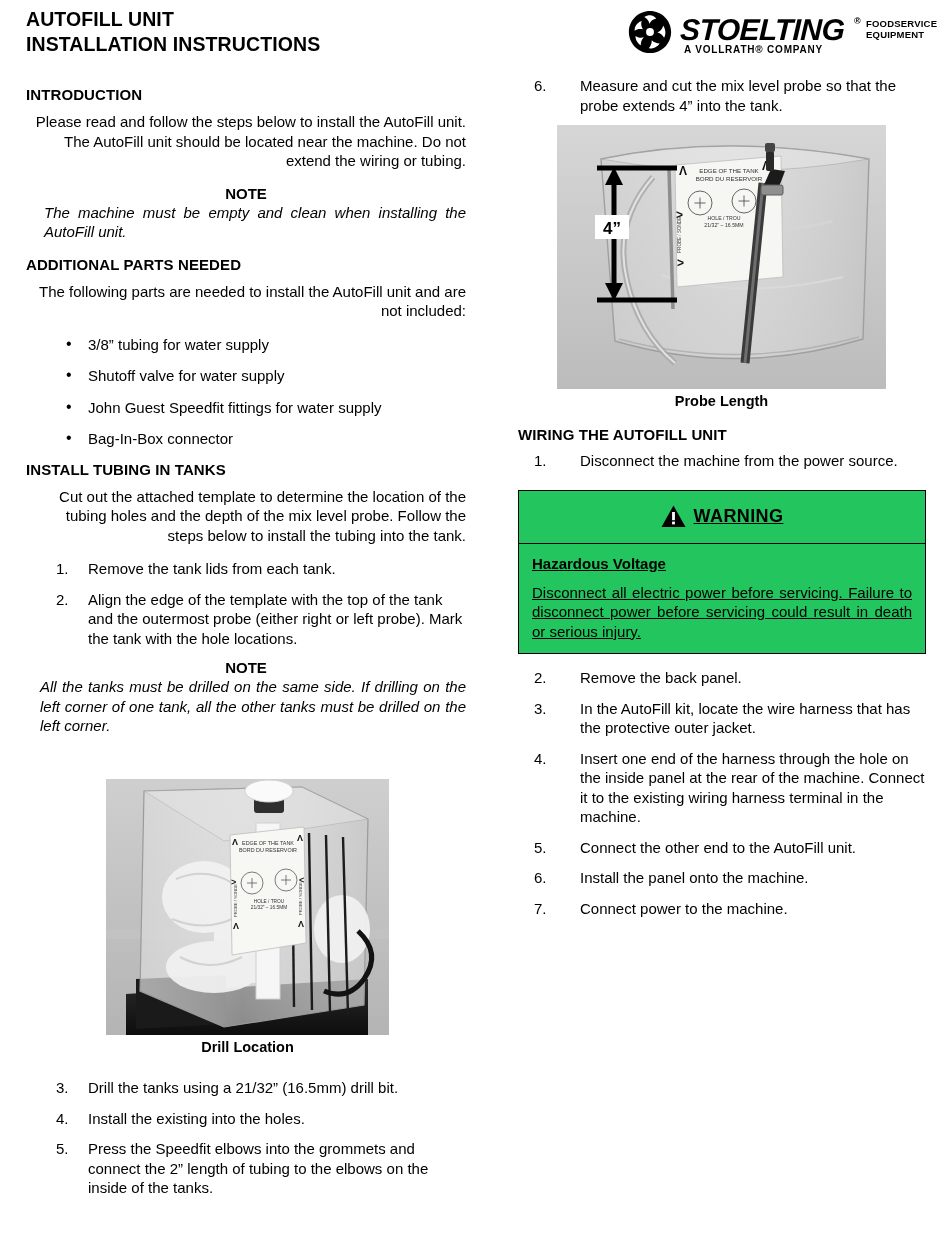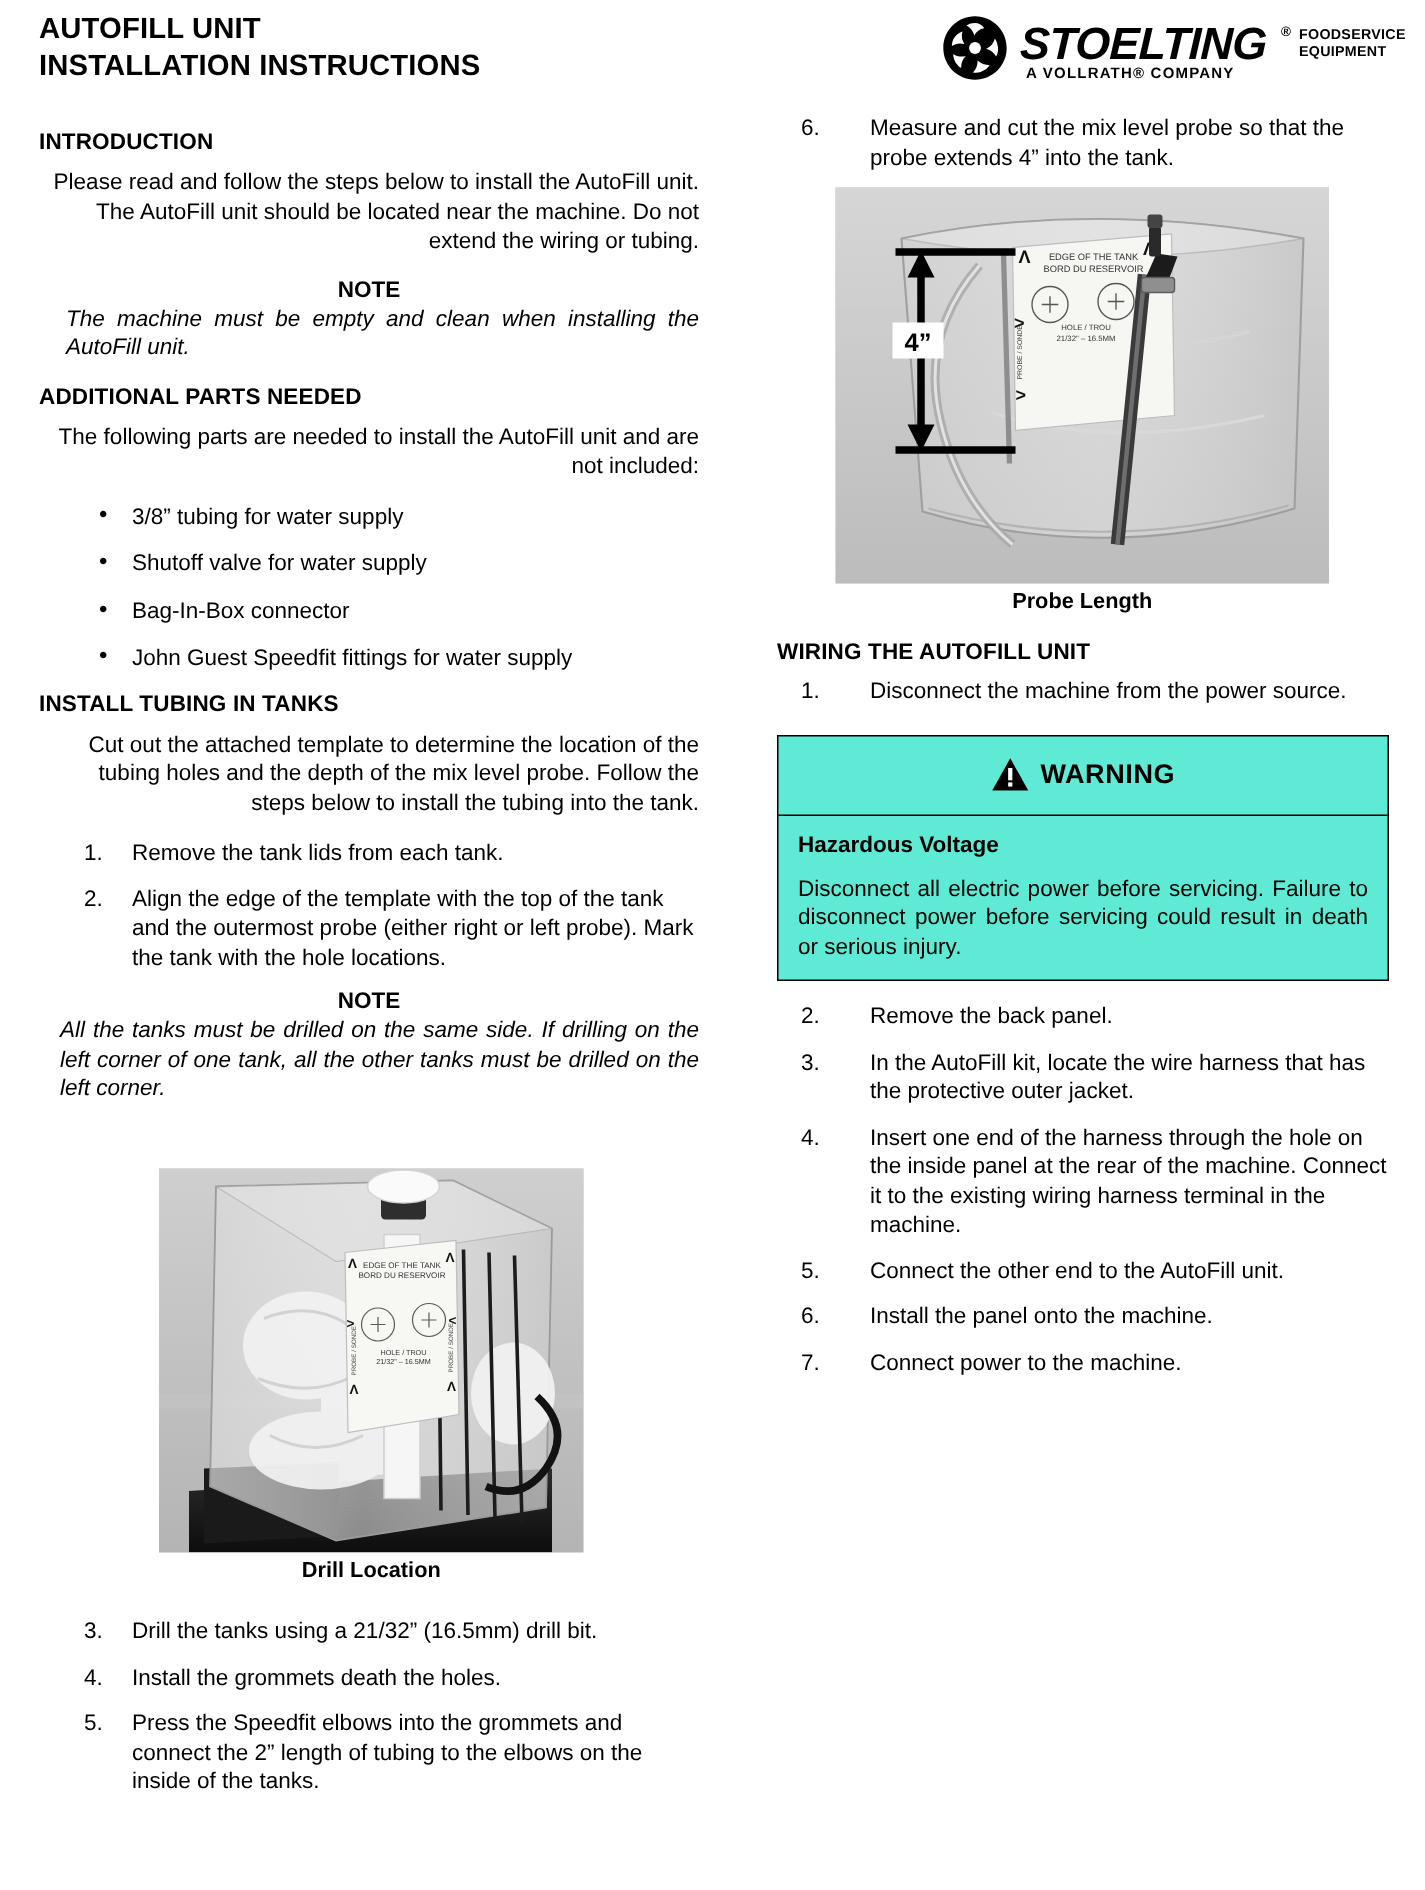--- a/index.html
+++ b/index.html
@@ -183,21 +183,22 @@
   .photo {
     position: relative;
     overflow: hidden;
     background: #b9b9b9;
   }
 
   
   .warning-box {
     border: 1.5px solid #000;
     margin: 19px 0 14px 0;
-    background: #5eead4;
+    background: #22c55e;
+    text-decoration: underline;
   }
   .warning-head {
     border-bottom: 1.5px solid #000;
     height: 52px;
     display: flex;
     align-items: center;
     justify-content: center;
     gap: 8px;
   }
   .warning-label {
@@ -259,22 +260,22 @@
       <div class="note-head">NOTE</div>
       <p class="note-body">The machine must be empty and clean when installing the AutoFill unit.</p>
     </div>
 
     <h2 class="section-head">ADDITIONAL PARTS NEEDED</h2>
     <p class="body-text">The following parts are needed to install the AutoFill unit and are not included:</p>
 
     <ul class="bullets">
       <li>3/8” tubing for water supply</li>
       <li>Shutoff valve for water supply</li>
+      <li>John Guest Speedfit fittings for water supply</li>
       <li>Bag-In-Box connector</li>
-      <li>John Guest Speedfit fittings for water supply</li>
     </ul>
 
     <h2 class="section-head" style="margin-top:2px;">INSTALL TUBING IN TANKS</h2>
     <p class="body-text">Cut out the attached template to determine the location of the tubing holes and the depth of the mix level probe. Follow the steps below to install the tubing into the tank.</p>
 
     <ol class="numbered">
       <li>
         <span class="num">1.</span>
         <span>Remove the tank lids from each tank.</span>
       </li>
@@ -369,21 +370,21 @@
     <figcaption class="figure-caption">Drill Location</figcaption>
   </figure>
 
   <ol class="numbered" style="position:absolute; left:26px; top:1076px; width:440px;">
     <li>
       <span class="num">3.</span>
       <span>Drill the tanks using a 21/32” (16.5mm) drill bit.</span>
     </li>
     <li>
       <span class="num">4.</span>
-      <span>Install the grommets death the holes.</span>
+      <span>Install the existing into the holes.</span>
     </li>
     <li>
       <span class="num">5.</span>
       <span>Press the Speedfit elbows into the grommets and connect the 2” length of tubing to the elbows on the inside of the tanks.</span>
     </li>
   </ol>
 
   <div class="col-right">
 
     <ol class="numbered" style="margin-bottom:8px;">

